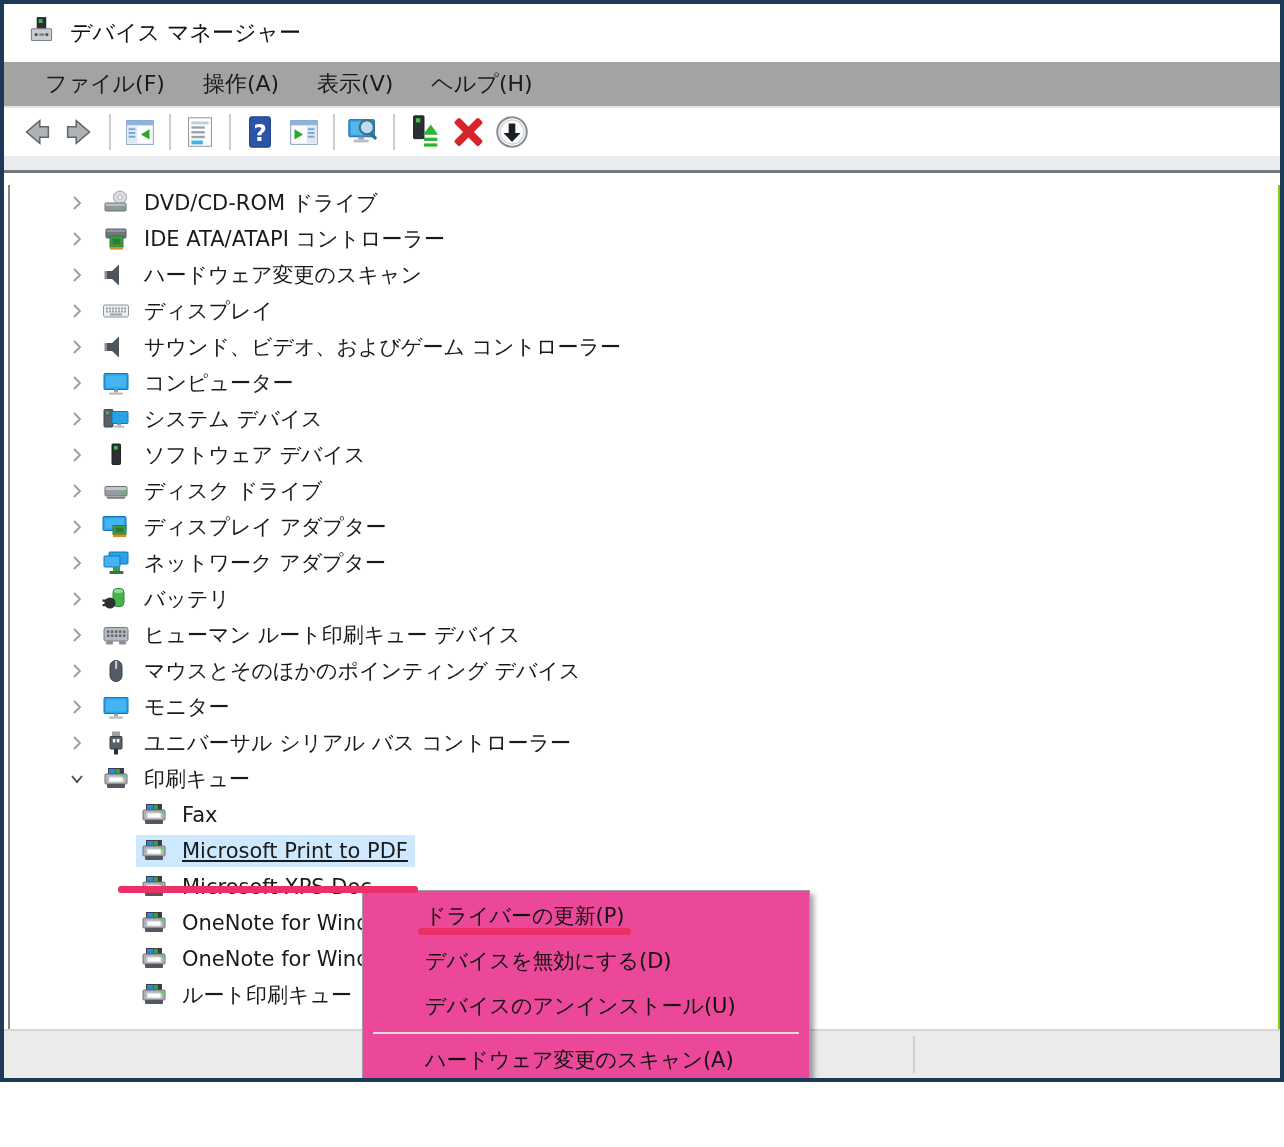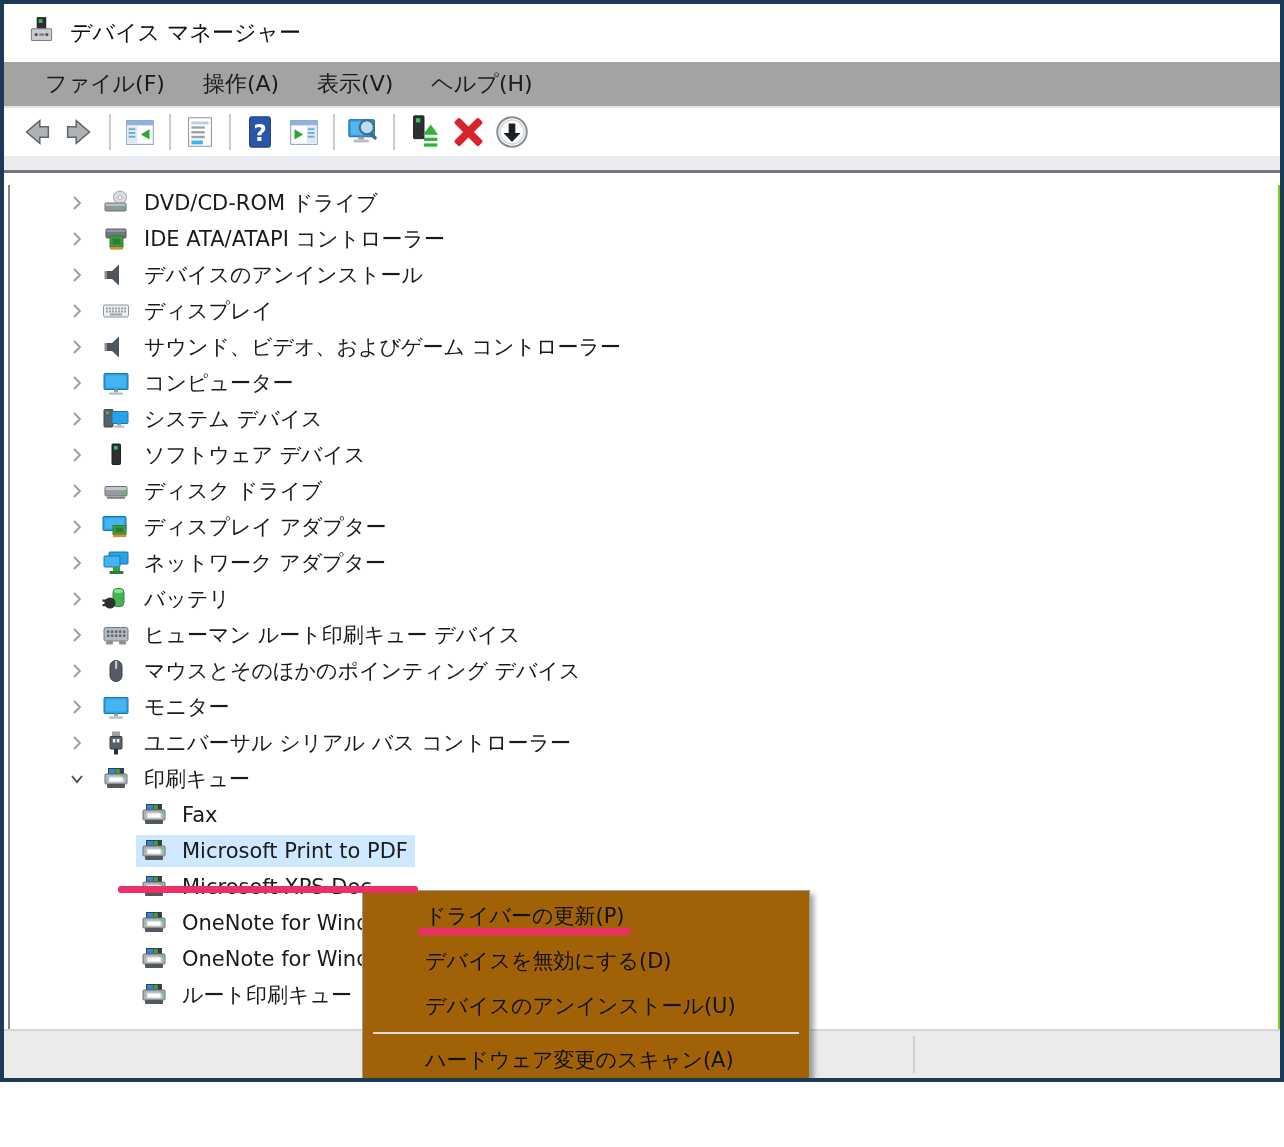--- a/index.html
+++ b/index.html
@@ -32,30 +32,30 @@
            border-left:2px solid #828790;border-right:2px solid #84cc16;overflow:hidden;margin-top:12px;}
   .tree{position:absolute;top:0;left:0;right:0;}
   .trow{display:flex;align-items:center;height:36px;font-size:21px;white-space:nowrap;}
   .chev{flex:0 0 20px;height:24px;margin-left:57px;display:flex;align-items:center;justify-content:center;}
   .trow.lvl0 .ticon{margin-left:14px;}
   .trow.lvl1 .ticon{margin-left:129px;}
   .ticon{width:30px;height:26px;flex:0 0 auto;}
   .tlabel{margin-left:13px;}
   .hlwrap{display:flex;align-items:center;height:32px;background:#cde8ff;padding:0 7px 0 0;}
   .trow.lvl1.selected .ticon{margin-left:0;}
-  .trow.lvl1.selected .hlwrap{margin-left:126px;padding-left:3px;}
+  .trow.lvl1.selected .hlwrap{margin-left:126px;padding-left:3px;text-decoration:underline;}
 
   
   .statusbar{position:absolute;left:4px;right:4px;bottom:4px;height:47px;background:#ebebeb;
              border-top:2px solid #d6d6d6;}
   .statusdiv{position:absolute;left:909px;top:5px;bottom:5px;width:2px;background:#cfcfcf;}
 
   
   .ctxmenu{position:absolute;left:362px;top:890px;width:448px;height:249px;z-index:30;
-           background:#a16207;border:1px solid #9e9e9e;box-shadow:4px 4px 5px rgba(0,0,0,.35);
+           background:#ec4899;border:1px solid #9e9e9e;box-shadow:4px 4px 5px rgba(0,0,0,.35);
            padding-top:2px;box-sizing:border-box;overflow:hidden;}
   .citem{height:45px;display:flex;align-items:center;padding-left:62px;font-size:21px;color:#111;}
   .citem.default{font-weight:normal;}
   .csep{height:9px;display:flex;align-items:center;padding:0 10px;}
   .csep div{height:2px;width:100%;background:#d9d9d9;}
 
   
   .uline{position:absolute;height:7px;border-radius:3px;z-index:35;}
   #uline-pdf{left:118px;top:886px;width:300px;}
   #uline-driver{left:418px;top:928px;width:213px;}
@@ -211,21 +211,21 @@
         <div class="trow lvl0">
           <span class="chev">
             <svg viewBox="0 0 20 24" width="100%" height="100%" xmlns="http://www.w3.org/2000/svg">
               <polyline points="7,6 13,12 7,18" fill="none" stroke="#9a9a9a" stroke-width="1.8"></polyline>
             </svg>
           </span>
           <span class="ticon"><svg viewBox="0 0 30 26" width="100%" height="100%" xmlns="http://www.w3.org/2000/svg">
               <rect x="3.5" y="9" width="4" height="8" fill="#8a9097"></rect>
               <polygon points="6,9 11,9 18,2.5 18,23.5 11,17 6,17" fill="#4e545b"></polygon>
             </svg></span>
-          <span class="tlabel">デバイスのアンインストール</span>
+          <span class="tlabel">ハードウェア変更のスキャン</span>
         </div>
         <div class="trow lvl0">
           <span class="chev">
             <svg viewBox="0 0 20 24" width="100%" height="100%" xmlns="http://www.w3.org/2000/svg">
               <polyline points="7,6 13,12 7,18" fill="none" stroke="#9a9a9a" stroke-width="1.8"></polyline>
             </svg>
           </span>
           <span class="ticon"><svg viewBox="0 0 30 26" width="100%" height="100%" xmlns="http://www.w3.org/2000/svg">
               <rect x="2.5" y="7" width="25" height="12" rx="1.5" fill="#eceff1" stroke="#8f959b"></rect>
               <g fill="#9aa1a8">

